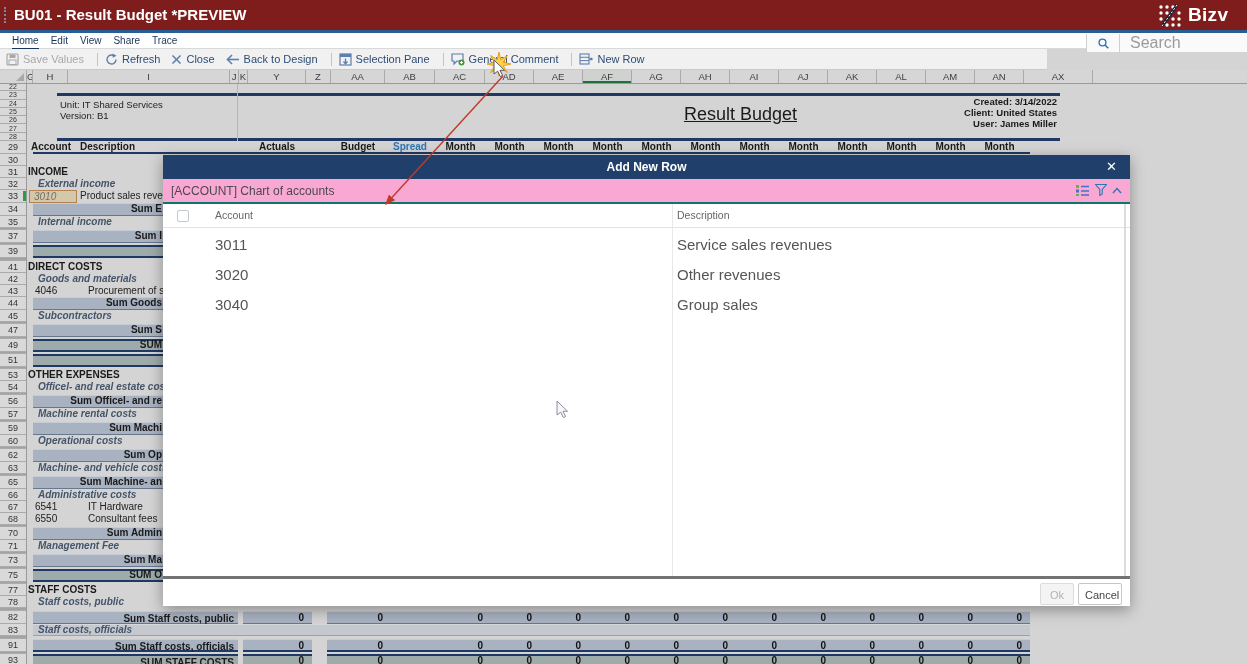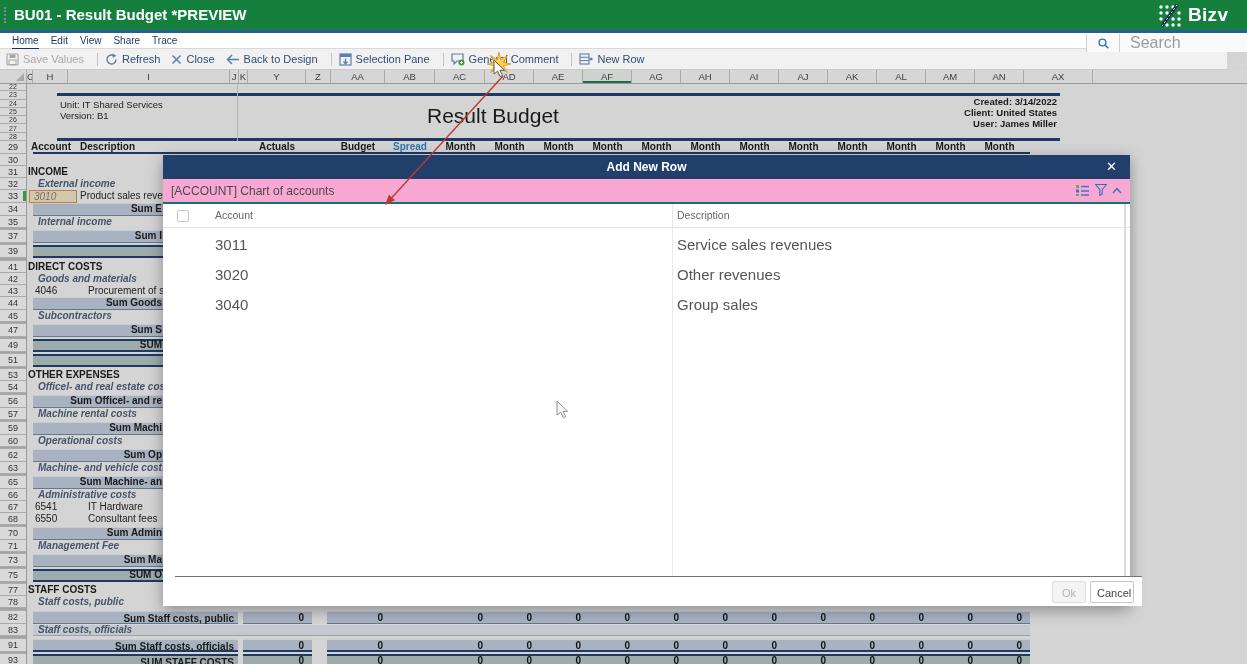--- a/index.html
+++ b/index.html
@@ -1,31 +1,31 @@
 <!DOCTYPE html>
 <html><head>
 <meta charset="utf-8">
 <style>
   html,body{margin:0;padding:0;background:#888;}
   #app{position:relative;width:1247px;height:664px;background:#d4d4d4;overflow:hidden;
        font-family:"Liberation Sans",sans-serif;-webkit-font-smoothing:antialiased;}
   
-  .titlebar{position:absolute;left:0;top:0;width:1247px;height:30px;background:#15803d;color:#fff;z-index:20;}
+  .titlebar{position:absolute;left:0;top:0;width:1247px;height:30px;background:#7f1d1d;color:#fff;z-index:20;}
   .grip{position:absolute;left:4px;top:7px;width:3px;height:16px;border-left:2px dotted #7d8aa1;}
   .wtitle{position:absolute;left:14px;top:0;line-height:30px;font-size:15px;font-weight:bold;}
   .brand{position:absolute;right:0;top:0;width:90px;height:30px;overflow:hidden;display:flex;align-items:center;gap:7px;}
   .brandname{font-size:19px;font-weight:bold;letter-spacing:.3px;}
   .accent{position:absolute;left:0;top:30px;width:1247px;height:3px;background:#2a5d94;z-index:20;}
   .menubar{position:absolute;left:0;top:33px;width:1247px;height:15px;background:#fff;border-bottom:1px solid #d9d9d9;z-index:20;}
   .menuitem{display:inline-block;margin-left:12px;font-size:10px;color:#17365d;line-height:15px;vertical-align:top;}
   .menuitem.active{border-bottom:1px solid #17365d;}
   .searchwrap{position:absolute;right:0;top:34px;height:18px;width:160px;background:#fafafa;border-left:1px solid #cfcfcf;display:flex;align-items:center;z-index:21;}
   .searchbtn{width:32px;height:18px;border-right:1px solid #cfcfcf;display:flex;align-items:center;justify-content:center;}
   .searchph{font-size:16px;color:#9b9b9b;padding-left:10px;}
-  .toolbar{position:absolute;left:0;top:49px;width:1227px;height:21px;background:#f1f1f1;border-bottom:1px solid #c9c9c9;
+  .toolbar{position:absolute;left:0;top:49px;width:1047px;height:21px;background:#f1f1f1;border-bottom:1px solid #c9c9c9;
            display:flex;align-items:center;padding-left:6px;box-sizing:border-box;z-index:20;}
   .tbitem{display:flex;align-items:center;gap:4px;font-size:11px;color:#2e4d75;margin-right:11px;white-space:nowrap;}
   .tbitem.disabled{color:#a8a8a8;}
   .tbsep{width:1px;height:13px;background:#c4c4c4;margin:0 7px 0 2px;}
   
   .colheads{position:absolute;left:0;top:70px;width:1247px;height:13px;background:#d2d2d2;border-bottom:1px solid #9a9a9a;z-index:15;}
   .colcell{position:absolute;top:0;height:13px;box-sizing:border-box;border-right:1px solid #aaa;
            font-size:9.5px;line-height:13px;text-align:center;color:#3d3d3d;overflow:hidden;background:#d6d6d6;}
   .colcell.sel{box-shadow:inset 0 -2px 0 #1e7145;background:#cfd2cf;}
   .corner{position:absolute;left:0;top:0;width:27px;height:13px;background:#d6d6d6;border-right:1px solid #aaa;box-sizing:border-box;}
@@ -55,38 +55,38 @@
   .selcell{position:absolute;left:29px;top:0;bottom:0;width:48px;background:#d5c8aa;border:1px solid #b5834f;box-sizing:border-box;}
   .selcode{position:absolute;left:4px;top:0;color:#757065;font-style:italic;}
   .hlabel{position:absolute;font-weight:bold;color:#1a1a1a;width:70px;text-align:center;}
   .hlabel.blue{color:#2e75b6;}
   .navyline{position:absolute;left:33px;width:997px;bottom:0;height:2px;background:#1f3864;}
   
   .titleblock{position:absolute;left:27px;top:0;width:1220px;height:58px;background:#d4d4d4;z-index:5;}
   .rule{position:absolute;left:30px;width:1003px;height:3px;background:#1f3864;}
   .vline{position:absolute;left:210px;top:0;width:1px;height:58px;background:#b5b5b5;}
   .infoleft{position:absolute;left:33px;top:16px;font-size:9.5px;color:#222;line-height:11px;}
-  .sheettitle{position:absolute;left:400px;top:21px;width:370px;text-align:left;font-size:21px;color:#1a1a1a;}
+  .sheettitle{position:absolute;left:400px;top:21px;width:370px;text-align:right;font-size:18px;color:#1a1a1a;text-decoration:underline;}
   .inforight{position:absolute;right:190px;top:13px;font-size:9.5px;font-weight:bold;color:#1a1a1a;text-align:right;line-height:11px;}
   
   .modal{position:absolute;left:163px;top:155px;width:967px;height:451px;background:#fff;z-index:30;box-shadow:0 4px 14px rgba(0,0,0,.35);}
   .mhead{position:absolute;left:0;top:0;width:100%;height:24px;background:#20406b;}
   .mtitle{position:absolute;left:0;top:0;width:100%;text-align:center;color:#fff;font-size:12px;font-weight:bold;line-height:24px;}
   .mclose{position:absolute;right:13px;top:0;color:#fff;font-size:13px;line-height:24px;}
   .msub{position:absolute;left:0;top:24px;width:100%;height:25px;background:#f9a8d4;border-bottom:2px solid #0f766e;box-sizing:border-box;}
   .msrc{position:absolute;left:8px;top:5px;font-size:12px;color:#4a4a4a;}
   .micons{position:absolute;right:8px;top:5px;display:flex;gap:5px;align-items:center;}
   .mth{position:absolute;left:0;top:49px;width:100%;height:24px;border-bottom:1px solid #e3e3e3;box-sizing:border-box;}
   .mcheck{position:absolute;left:14px;top:6px;width:12px;height:12px;border:1px solid #c0c7d0;border-radius:2px;background:#fff;box-sizing:border-box;}
   .mcol{position:absolute;top:5px;font-size:10.5px;color:#666;}
   .mdivider{position:absolute;left:509px;top:49px;width:1px;height:372px;background:#e8e8e8;}
   .mscroll{position:absolute;left:961px;top:49px;width:2px;height:372px;background:#dcdcdc;}
   .mrow{position:absolute;left:0;width:100%;height:30px;}
   .mcell{position:absolute;top:8px;font-size:15px;color:#555;}
-  .mfoot{position:absolute;left:12px;bottom:0;width:100%;height:30px;border-top:1px solid #737373;box-sizing:border-box;background:#fff;}
+  .mfoot{position:absolute;left:0;bottom:0;width:100%;height:30px;border-top:3px solid #737373;box-sizing:border-box;background:#fff;}
   .btn{position:absolute;top:4px;height:22px;border:1px solid #c6c6c6;background:#fff;font-size:11px;color:#444;
        text-align:center;line-height:20px;border-radius:2px;box-sizing:border-box;font-family:inherit;}
   .btn.disabled{background:#f4f4f4;color:#b3b3b3;border-color:#dcdcdc;}
   .overlay{position:absolute;left:0;top:0;z-index:60;pointer-events:none;}
 </style>
 </head>
 <body>
 
 <div id="app">
 

